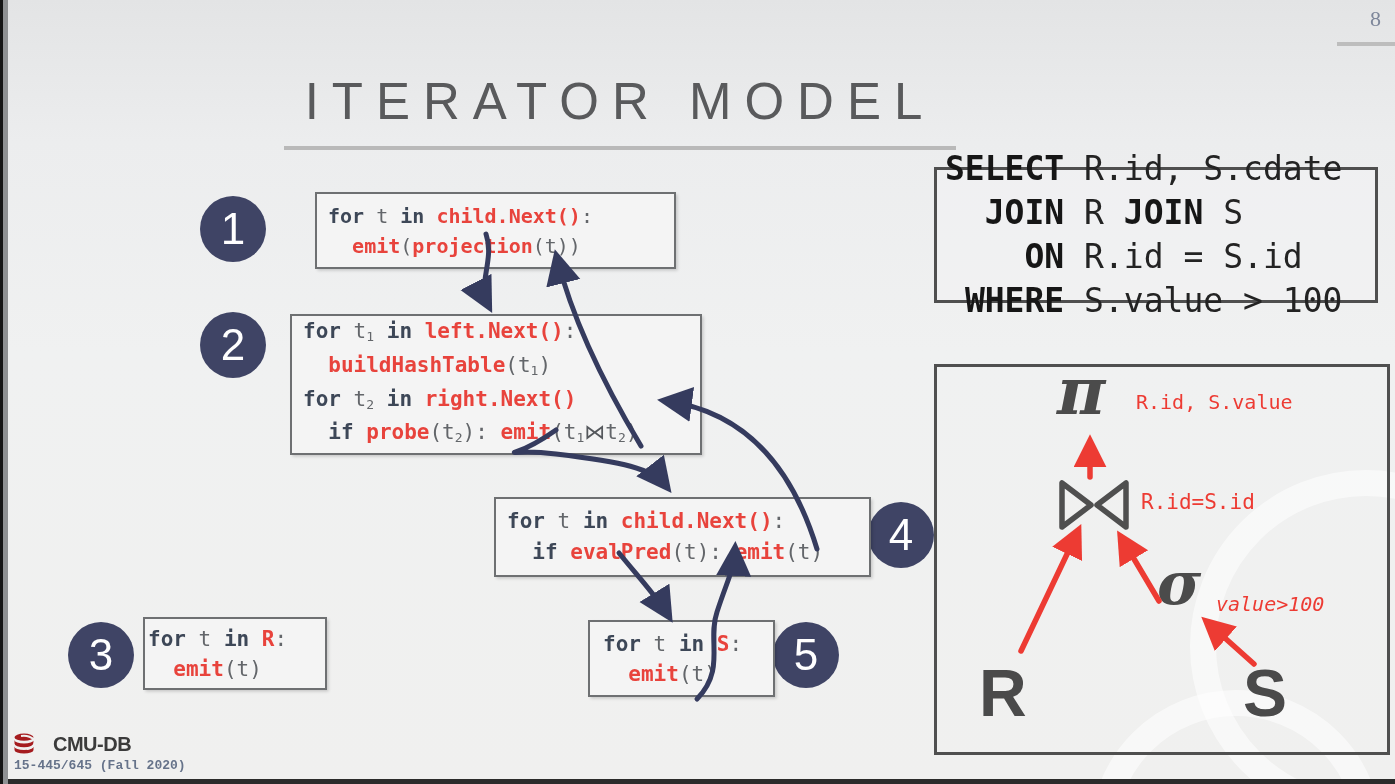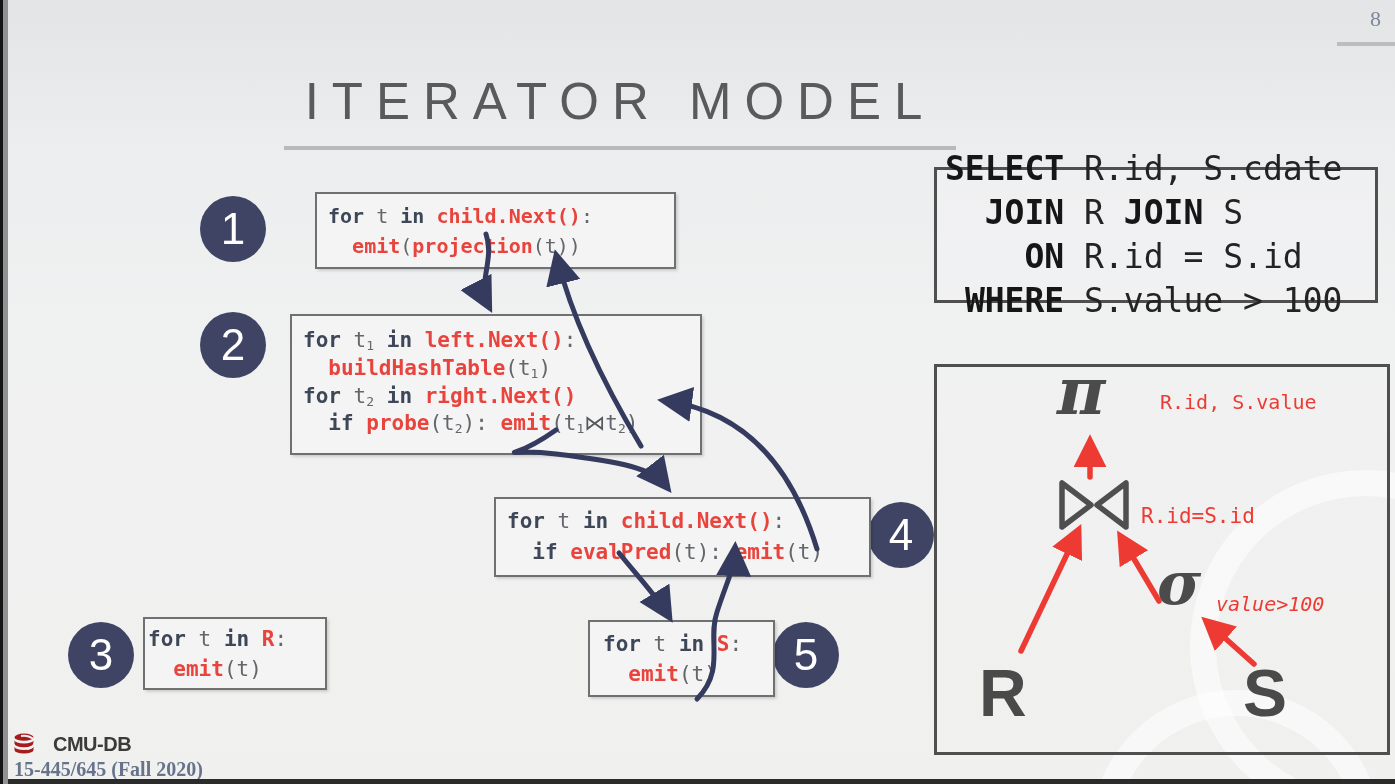--- a/index.html
+++ b/index.html
@@ -40,21 +40,21 @@
     display:flex;flex-direction:column;justify-content:center;
   }
   .codeline{white-space:pre;}
   .seg-k{color:#3d4757;font-weight:bold;}
   .seg-r{color:#e8433c;font-weight:bold;}
   .seg-p{color:#63666a;}
   .seg-sub{color:#63666a;font-size:0.62em;vertical-align:-0.22em;}
   .seg-join{color:#55585c;}
 
   #box-projection{left:315px;top:192px;width:346px;height:73px;font-size:20px;line-height:30px;padding-left:11px;}
-  #box-join{left:290px;top:314px;width:397px;height:137px;font-size:21px;line-height:23px;padding-left:11px;}
+  #box-join{left:290px;top:314px;width:397px;height:137px;font-size:21px;line-height:29px;padding-left:11px;}
   #box-filter{left:494px;top:497px;width:362px;height:76px;font-size:21px;line-height:31px;padding-left:11px;}
   #box-scan-r{left:143px;top:617px;width:177px;height:69px;font-size:21px;line-height:30px;padding-left:3px;}
   #box-scan-s{left:588px;top:620px;width:170px;height:73px;font-size:21px;line-height:30px;padding-left:13px;}
 
   
   .sqlbox{
     position:absolute;left:934px;top:167px;width:444px;height:136px;
     border:3px solid #4f4f4f;background:rgba(242,242,243,0.6);z-index:4;
     font-family:"DejaVu Sans Mono",monospace;font-size:33px;line-height:44px;
     display:flex;flex-direction:column;justify-content:center;padding-left:8px;box-sizing:border-box;
@@ -67,21 +67,21 @@
   .planbox{position:absolute;left:934px;top:364px;width:450px;height:385px;border:3px solid #4f4f4f;z-index:2;background:transparent;}
   .plan-sym{position:absolute;color:#4b4b4b;z-index:4;font-family:"DejaVu Serif",serif;font-style:italic;font-weight:bold;}
   .plan-table{position:absolute;color:#4a4a4a;z-index:4;font-weight:bold;font-size:66px;font-family:"Liberation Sans",sans-serif;}
   .plan-label{position:absolute;color:#ed3b33;z-index:4;font-family:"DejaVu Sans Mono",monospace;font-size:20px;white-space:pre;}
 
   .overlay{position:absolute;left:0;top:0;z-index:6;pointer-events:none;}
 
   
   .footer-logo{position:absolute;left:13px;top:733px;display:flex;align-items:center;z-index:5;}
   .footer-logo-text{font-size:20px;font-weight:bold;color:#3b3b3b;letter-spacing:-0.5px;margin-left:16px;}
-  .footer-course{position:absolute;left:14px;top:758px;font-family:Liberation Serif, serif;font-weight:bold;font-size:20px;color:#66738a;z-index:5;}
+  .footer-course{position:absolute;left:14px;top:758px;font-family:Liberation Mono, monospace;font-weight:bold;font-size:13px;color:#66738a;z-index:5;}
 </style>
 </head>
 <body>
 
 <div id="slide">
 
   <div class="wm" style="left:1190px;top:470px;width:300px;height:300px;"></div>
   <div class="wm" style="left:1090px;top:690px;width:240px;height:240px;"></div>
 
   <div class="title">ITERATOR MODEL</div>
@@ -124,22 +124,22 @@
 
   <div class="sqlbox">
     <div class="sqlline"><span class="seg-sqlk">SELECT</span><span class="seg-sql"> R.id, S.cdate</span></div>
     <div class="sqlline"><span class="seg-sql">  </span><span class="seg-sqlk">JOIN</span><span class="seg-sql"> R </span><span class="seg-sqlk">JOIN</span><span class="seg-sql"> S</span></div>
     <div class="sqlline"><span class="seg-sql">    </span><span class="seg-sqlk">ON</span><span class="seg-sql"> R.id = S.id</span></div>
     <div class="sqlline"><span class="seg-sql"> </span><span class="seg-sqlk">WHERE</span><span class="seg-sql"> S.value &gt; 100</span></div>
   </div>
 
   <div class="planbox"></div>
   <div class="plan-sym" style="left:1057px;top:352px;font-size:66px;">π</div>
-  <div class="plan-label" style="left:1160px;top:390px;">R.id, S.value</div>
-  <div class="plan-label" style="left:1141px;top:504px;font-size:21px;">R.id=S.id</div>
+  <div class="plan-label" style="left:1136px;top:390px;">R.id, S.value</div>
+  <div class="plan-label" style="left:1141px;top:490px;font-size:21px;">R.id=S.id</div>
   <div class="plan-sym" style="left:1157px;top:548px;font-size:60px;">σ</div>
   <div class="plan-label" style="left:1216px;top:592px;font-style:italic;">value&gt;100</div>
   <div class="plan-table" style="left:979px;top:655px;">R</div>
   <div class="plan-table" style="left:1243px;top:655px;">S</div>
 
   <svg class="overlay" style="left:1059px;top:480px;z-index:4;" width="70" height="50">
     <path d="M3,3 L3,47 L32,25 Z" fill="none" stroke="#4f4f4f" stroke-width="5.5" stroke-linejoin="round"></path>
     <path d="M67,3 L67,47 L38,25 Z" fill="none" stroke="#4f4f4f" stroke-width="5.5" stroke-linejoin="round"></path>
   </svg>
 

